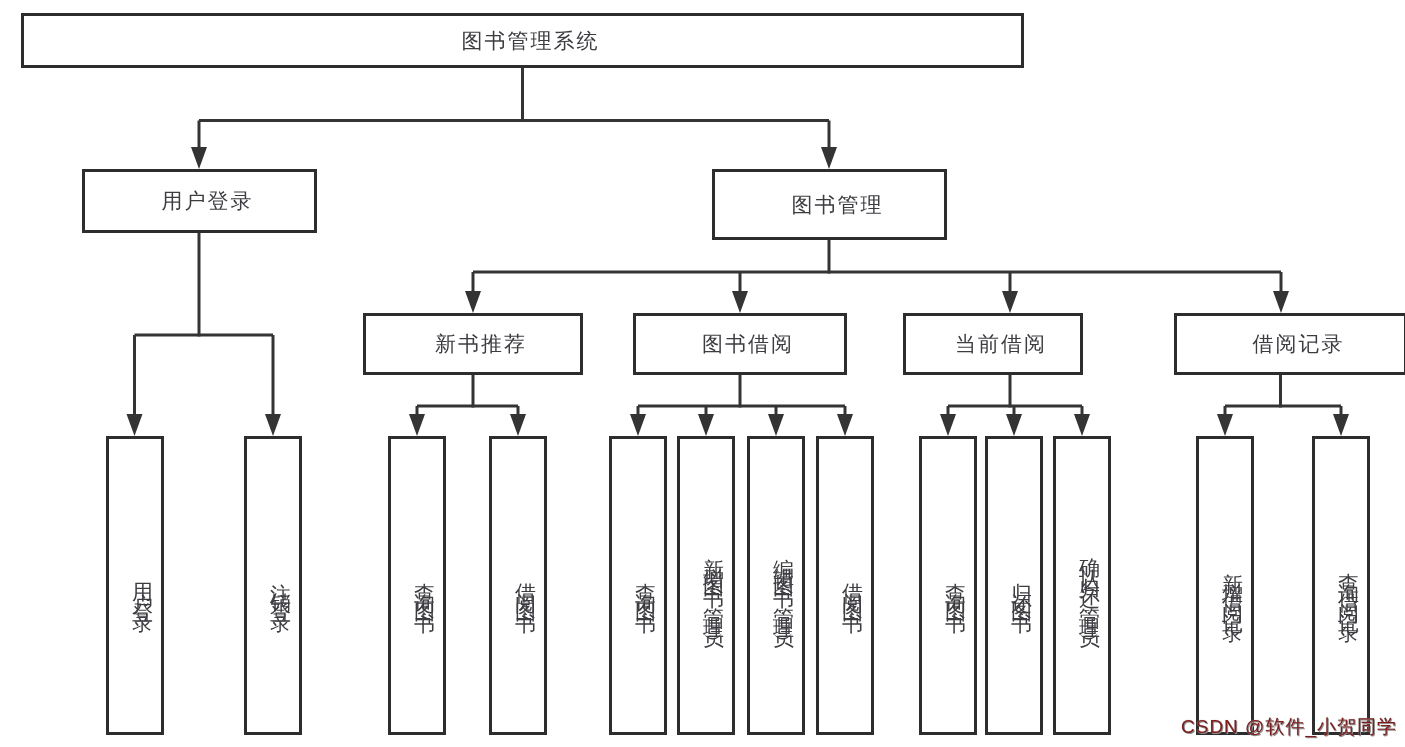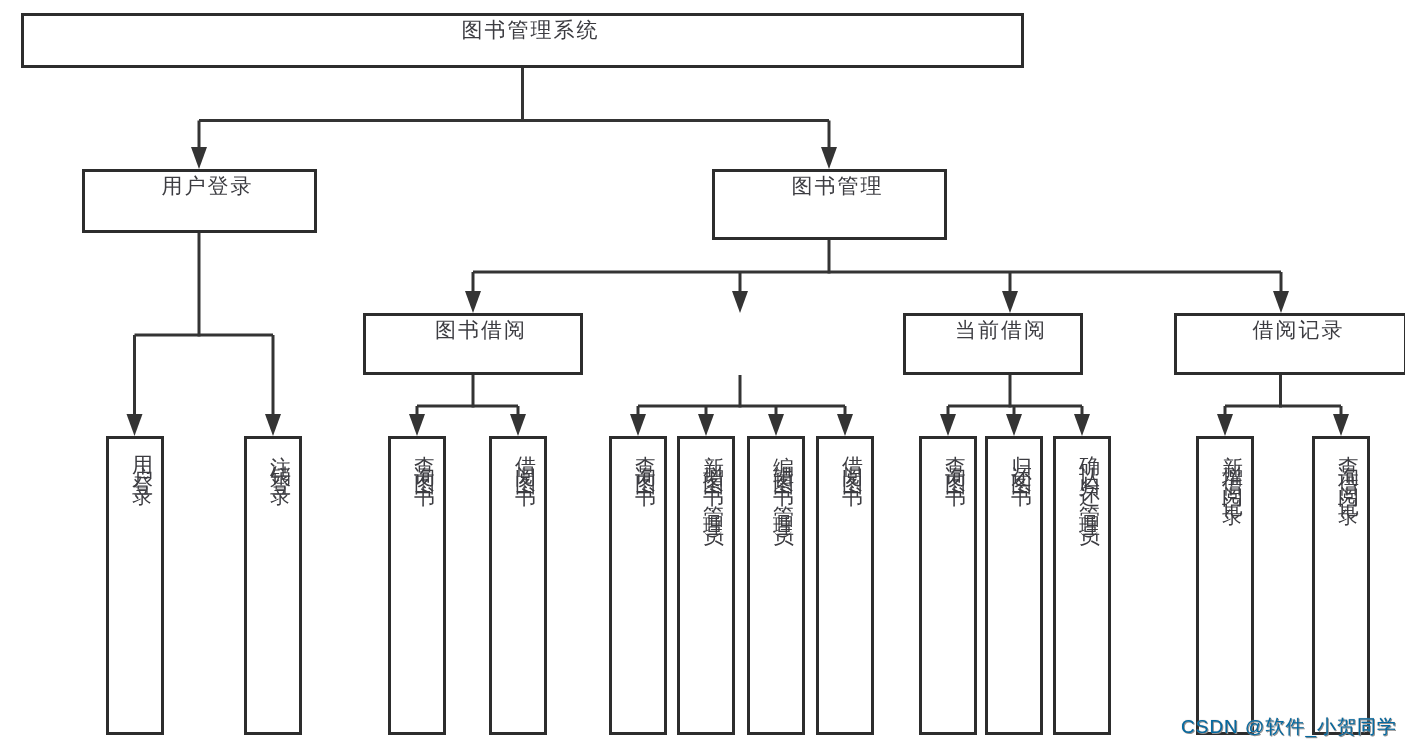--- a/index.html
+++ b/index.html
@@ -20,21 +20,21 @@
     left: 0;
     top: 0;
     z-index: 1;
   }
   .box {
     position: absolute;
     box-sizing: border-box;
     background: #ffffff;
     border: 3px solid #2d2d2d;
     display: flex;
-    align-items: flex-start;
+    align-items: center;
     justify-content: center;
     z-index: 2;
     color: #3c3c41;
     padding-left: 16px;
   }
   .hlabel {
     font-size: 21px;
     letter-spacing: 2px;
     white-space: nowrap;
   }
@@ -46,21 +46,21 @@
     line-height: 1;
     white-space: nowrap;
   }
   .watermark {
     position: absolute;
     left: 1181px;
     top: 714px;
     z-index: 3;
     font-size: 19px;
     letter-spacing: 1px;
-    color: #0369a1;
+    color: #7f1d1d;
     text-shadow: 1px 1px 0 #8f8f8f, 0 0 1px #9a9a9a;
     white-space: nowrap;
   }
 </style>
 </head>
 <body>
 
 <div class="canvas">
 
   <svg class="wires" width="1405" height="747" viewBox="0 0 1405 747">
@@ -134,20 +134,23 @@
   </div>
 
   <div class="box" style="left:82px; top:169px; width:235px; height:64px;">
     <span class="hlabel">用户登录</span>
   </div>
   <div class="box" style="left:712px; top:169px; width:235px; height:71px;">
     <span class="hlabel">图书管理</span>
   </div>
 
   <div class="box" style="left:363px; top:313px; width:220px; height:62px;">
+    <span class="hlabel">新书推荐</span>
+  </div>
+  <div class="box" style="left:633px; top:313px; width:214px; height:62px;">
     <span class="hlabel">图书借阅</span>
   </div>
   <div class="box" style="left:903px; top:313px; width:180px; height:62px;">
     <span class="hlabel">当前借阅</span>
   </div>
   <div class="box" style="left:1174px; top:313px; width:233px; height:62px;">
     <span class="hlabel">借阅记录</span>
   </div>
 
   <div class="box" style="left:106px; top:436px; width:58px; height:299px;">

